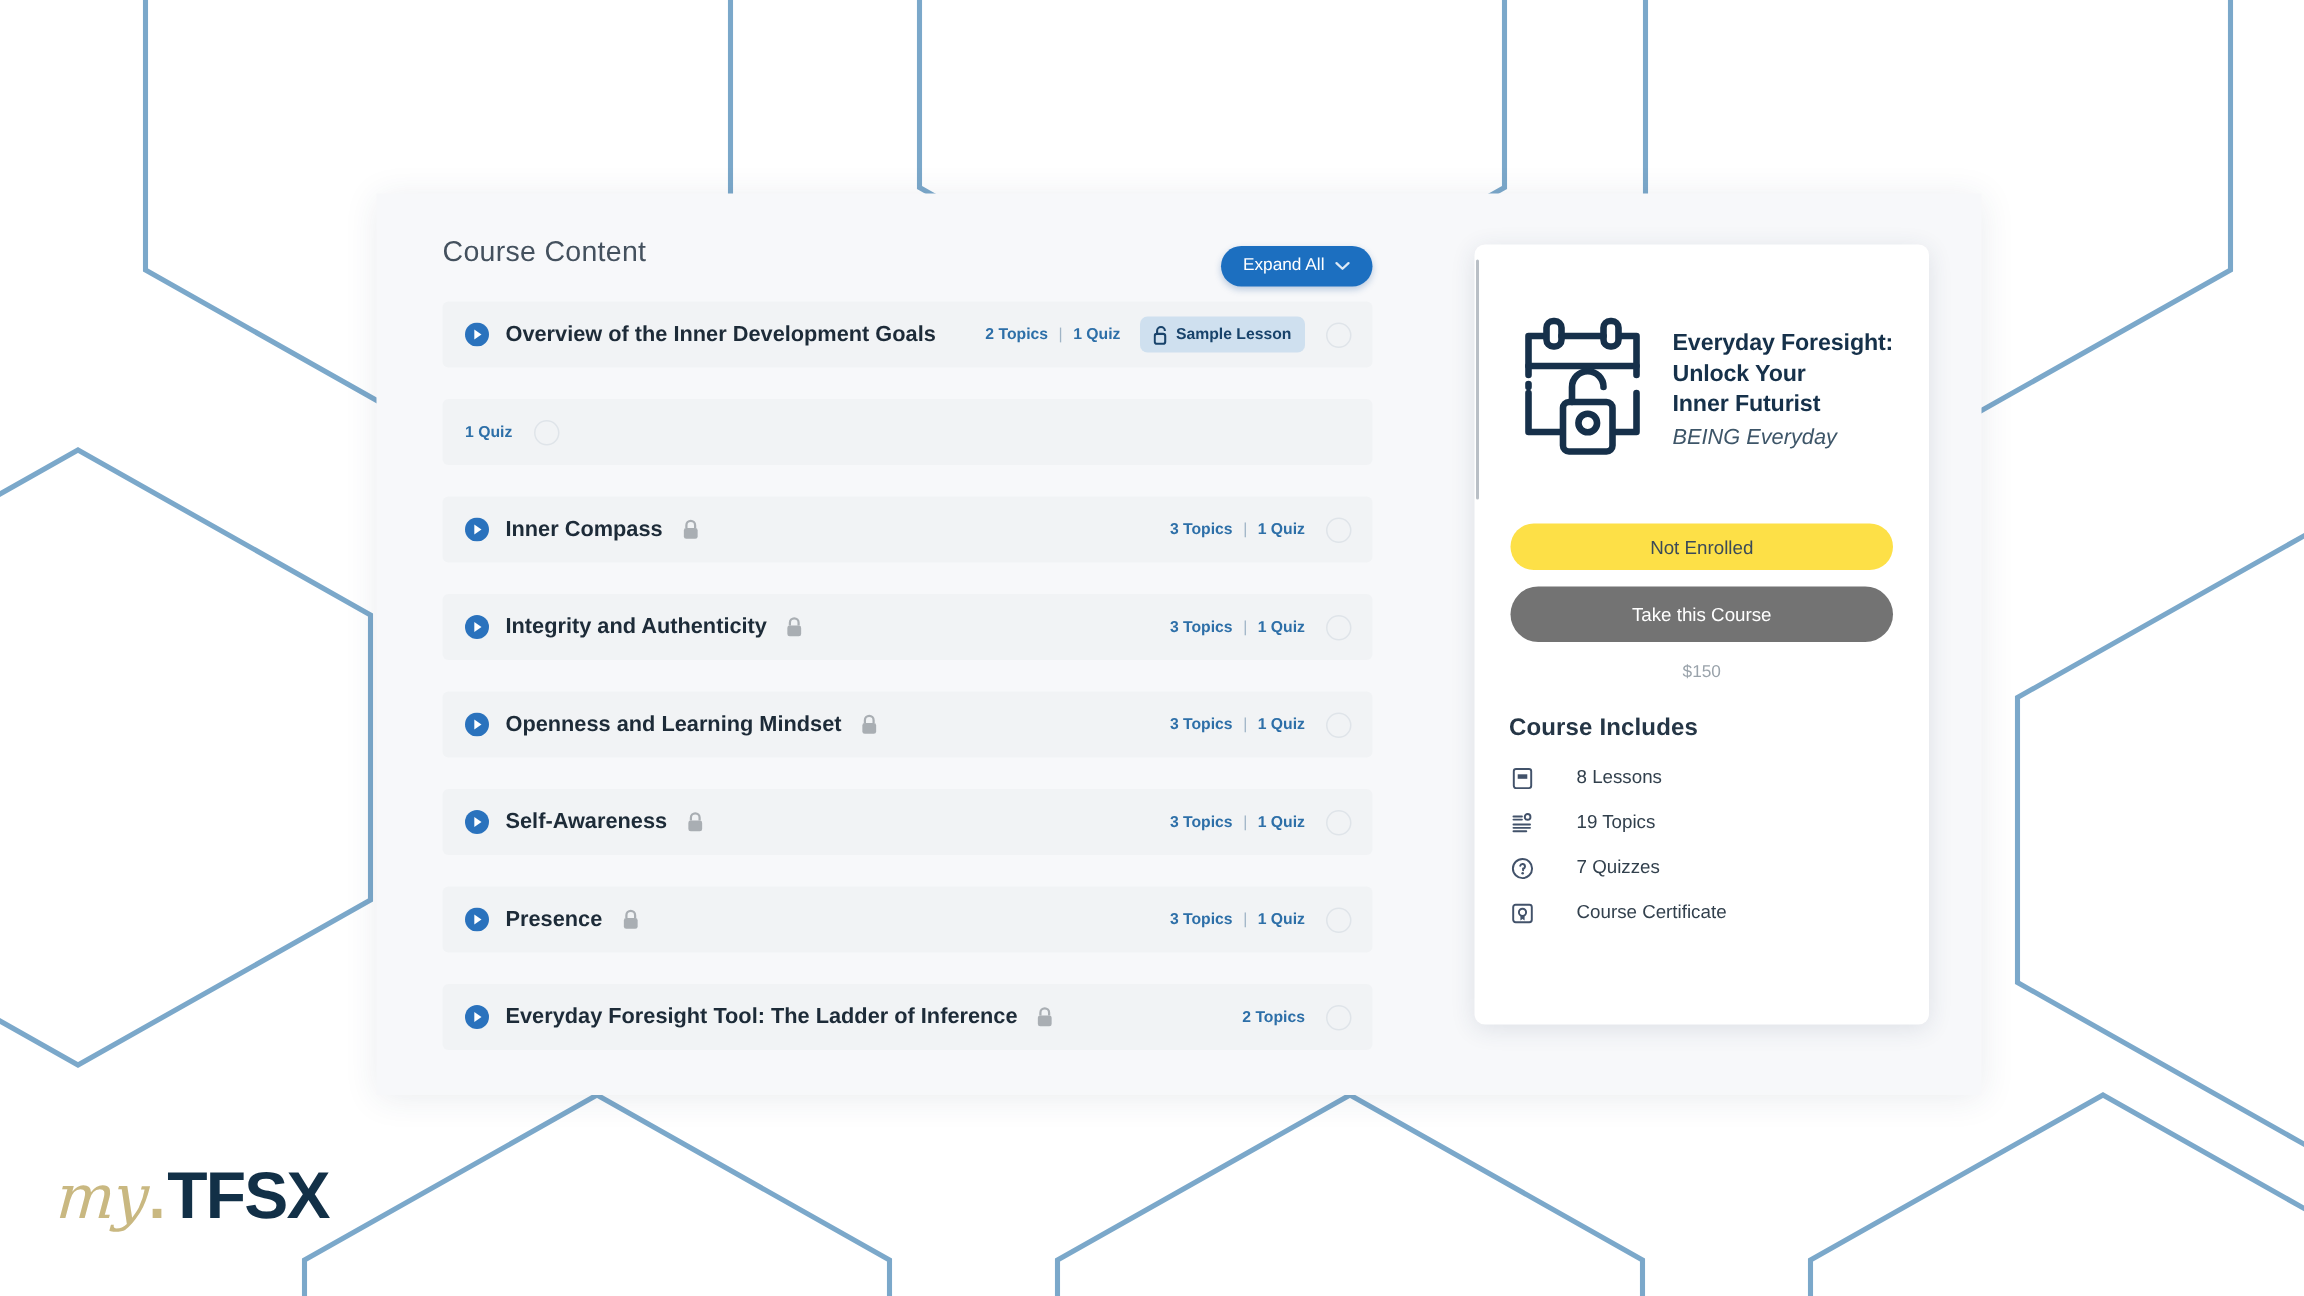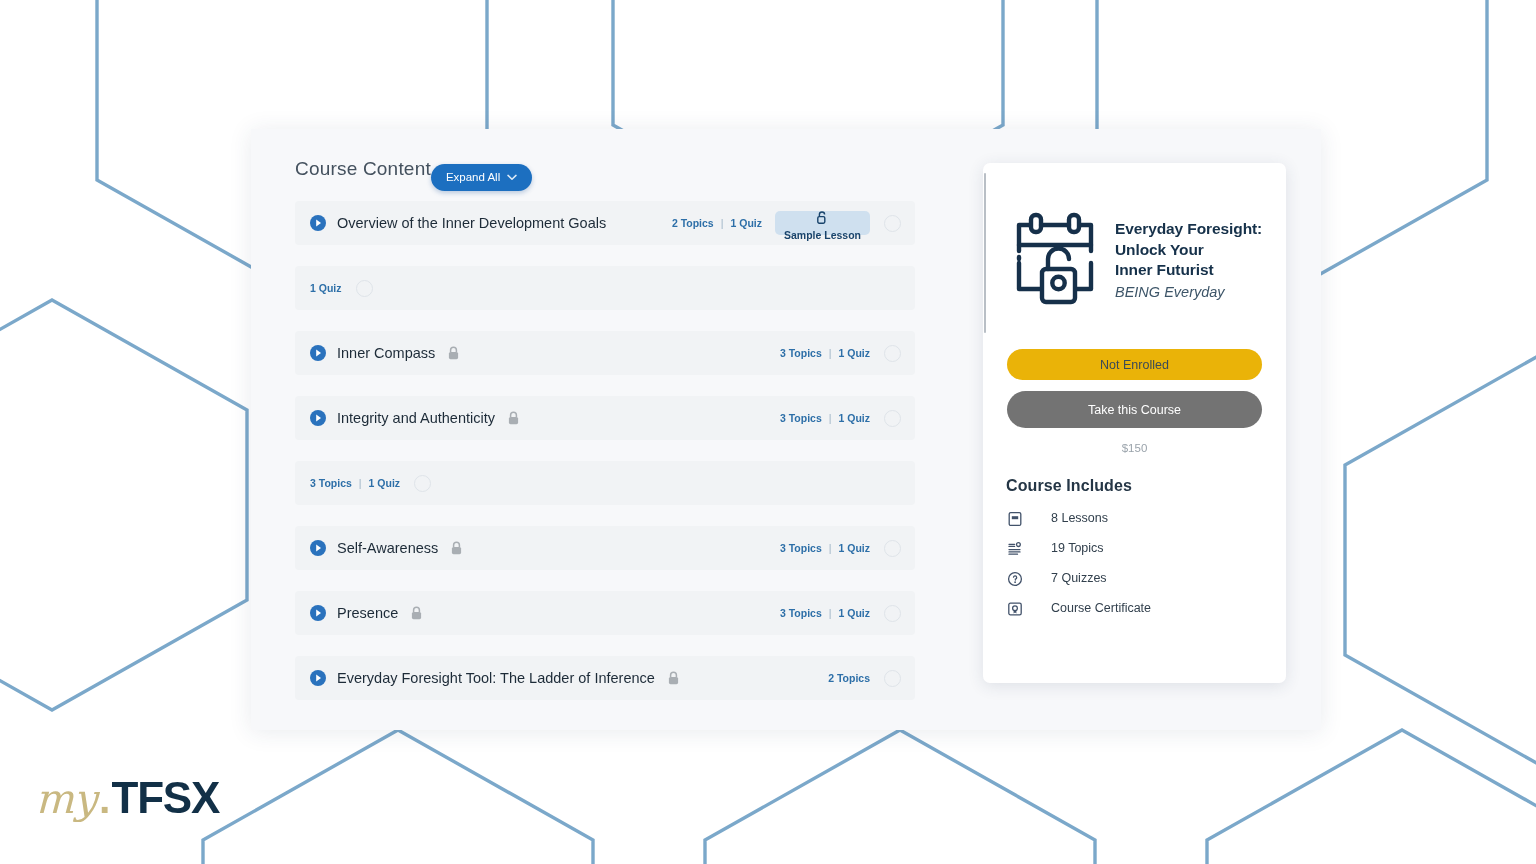--- a/index.html
+++ b/index.html
@@ -78,22 +78,24 @@
   #course-content-col {
     position: absolute;
     left: 44px;
     top: 0;
     width: 620px;
   }
 
   #content-header {
     display: flex;
     align-items: center;
+    justify-content: space-between;
     height: 72px;
     padding-right: 0px;
+    gap: 48px;
   }
 
   #content-title {
     font-size: 19px;
     color: #44515e;
     font-weight: 400;
     letter-spacing: .2px;
     padding-top: 8px;
   }
 
@@ -130,21 +132,21 @@
     display: flex;
     align-items: center;
     gap: 11px;
     flex: 1 1 auto;
     min-width: 0;
   }
   .play-icon { flex: 0 0 auto; line-height: 0; }
   .lesson-title {
     font-size: 14.5px;
     color: #1d2b38;
-    font-weight: 400;
+    font-weight: 700;
     white-space: nowrap;
   }
   .lock-icon { flex: 0 0 auto; line-height: 0; margin-left: 2px; }
 
   .lesson-right {
     display: flex;
     align-items: center;
     gap: 0px;
     flex: 0 0 auto;
   }
@@ -165,21 +167,20 @@
     gap: 5px;
     background: #cfe0ef;
     color: #18436b;
     border-radius: 5px;
     height: 24px;
     padding: 0 9px;
     font-size: 10.5px;
     font-weight: 600;
     margin-left: 13px;
     white-space: nowrap;
-    flex-direction: column;
   }
   .progress-circle {
     width: 17px;
     height: 17px;
     border-radius: 50%;
     border: 1.6px solid #dfe4e9;
     margin-left: 14px;
     flex: 0 0 auto;
   }
 
@@ -225,21 +226,21 @@
     font-size: 14.5px;
     font-style: italic;
     font-weight: 400;
     color: #3d5568;
     margin-top: 2px;
   }
 
   #not-enrolled {
     margin: 18px 24px 0 24px;
     height: 31px;
-    background: #eab308;
+    background: #fde047;
     border-radius: 16px;
     display: flex;
     align-items: center;
     justify-content: center;
     font-size: 12.5px;
     color: #3b4a58;
   }
   #take-course-btn {
     display: block;
     margin: 11px 24px 0 24px;
@@ -382,20 +383,31 @@
                 </svg></span>
             </div>
             <div class="lesson-right">
               <span class="meta">3 Topics</span>
               <span class="meta-sep">|</span>
               <span class="meta">1 Quiz</span>
               <span class="progress-circle"></span>
             </div>
           </div>
           <div class="lesson-row">
+            <div class="lesson-left">
+              <span class="play-icon"><svg width="16" height="16" viewBox="0 0 16 16" xmlns="http://www.w3.org/2000/svg">
+                  <circle cx="8" cy="8" r="8" fill="#2a72bd"></circle>
+                  <path d="M6.2 4.6 L11 8 L6.2 11.4 Z" fill="#ffffff"></path>
+                </svg></span>
+              <span class="lesson-title">Openness and Learning Mindset</span>
+              <span class="lock-icon"><svg width="11" height="14" viewBox="0 0 11 14" xmlns="http://www.w3.org/2000/svg">
+                  <path d="M2.6 6 V4.1 a2.9 2.9 0 0 1 5.8 0 V6" fill="none" stroke="#a9aeb3" stroke-width="1.5"></path>
+                  <rect x="0.9" y="6" width="9.2" height="7.2" rx="1.6" fill="#a9aeb3"></rect>
+                </svg></span>
+            </div>
             <div class="lesson-right">
               <span class="meta">3 Topics</span>
               <span class="meta-sep">|</span>
               <span class="meta">1 Quiz</span>
               <span class="progress-circle"></span>
             </div>
           </div>
           <div class="lesson-row">
             <div class="lesson-left">
               <span class="play-icon"><svg width="16" height="16" viewBox="0 0 16 16" xmlns="http://www.w3.org/2000/svg">

